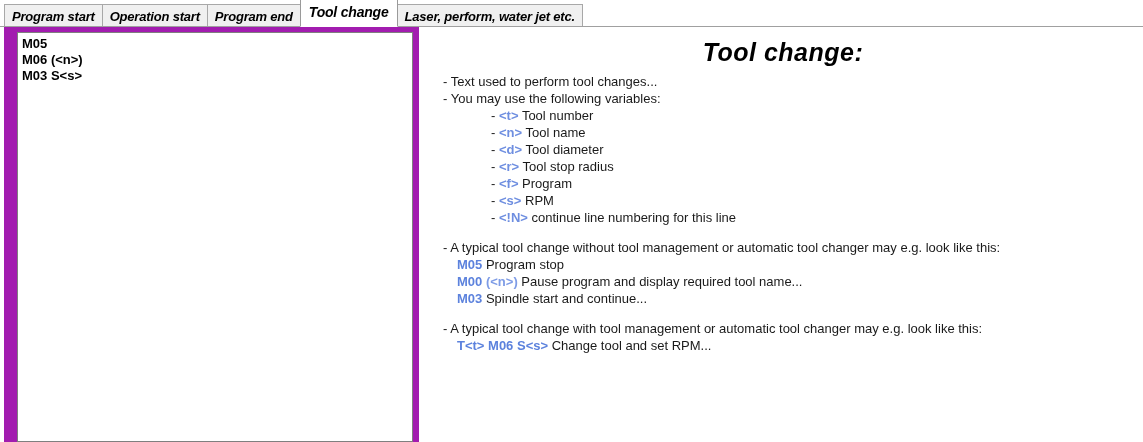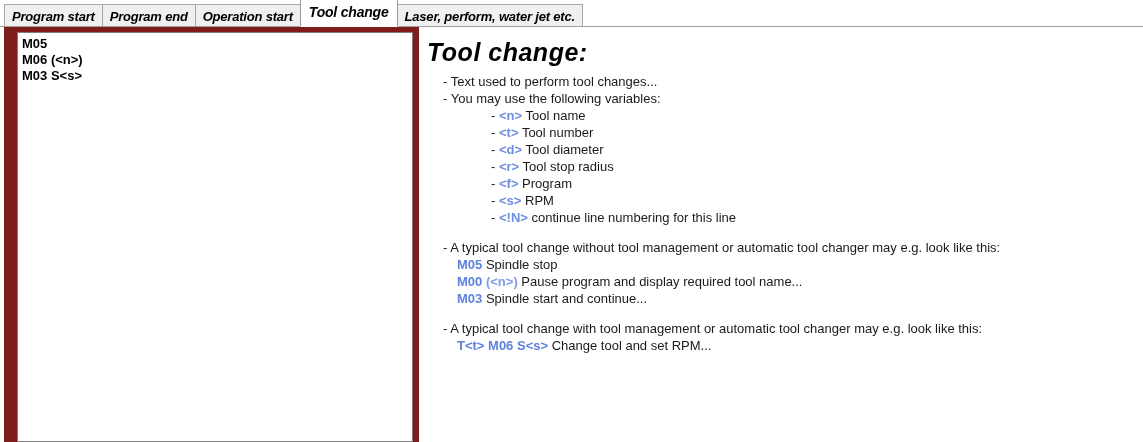--- a/index.html
+++ b/index.html
@@ -73,21 +73,21 @@
     background: #a0a0a0;
   }
 
   
   #content-area {
     position: absolute;
     left: 4px;
     top: 27px;
     width: 1135px;
     height: 415px;
-    background: #7f1d1d;
+    background: #a21caf;
     box-sizing: border-box;
   }
 
   
   #code-editor {
     position: absolute;
     left: 13px;
     top: 5px;
     width: 396px;
     height: 410px;
@@ -116,20 +116,21 @@
     background: #ffffff;
   }
   #help-title {
     font-family: "Liberation Sans", sans-serif;
     font-weight: bold;
     font-style: italic;
     font-size: 25px;
     color: #000000;
     margin: 11px 0 0 8px;
     letter-spacing: 0.5px;
+    text-align: center;
   }
   .help-body {
     margin-top: 6px;
     font-family: "Liberation Sans", sans-serif;
     font-size: 13px;
     color: #1a1a1a;
   }
   .bullet-l1 {
     margin-left: 24px;
     line-height: 17px;
@@ -161,22 +162,22 @@
     font-weight: bold;
   }
   .dash { color: #1a1a1a; }
 </style>
 </head>
 <body>
 
 <div id="tab-strip">
   <div class="tabs-row">
       <div class="tab"><span>Program start</span></div>
+      <div class="tab"><span>Operation start</span></div>
       <div class="tab"><span>Program end</span></div>
-      <div class="tab"><span>Operation start</span></div>
       <div class="tab active"><span>Tool change</span></div>
       <div class="tab"><span>Laser, perform, water jet etc.</span></div>
     </div>
   <div id="tab-underline"></div>
 </div>
 
 <div id="content-area">
 
   <div id="code-editor">
       <div class="code-line">M05</div>
@@ -187,34 +188,34 @@
   <div id="help-panel">
     <div id="help-title">Tool change:</div>
     <div class="help-body">
 
       <div>
           <div class="bullet-l1">- Text used to perform tool changes...</div>
           <div class="bullet-l1">- You may use the following variables:</div>
         </div>
 
       <div>
+          <div class="bullet-l2"><span class="dash">-</span> <span class="var">&lt;t&gt;</span>  <span>Tool number</span></div>
           <div class="bullet-l2"><span class="dash">-</span> <span class="var">&lt;n&gt;</span>  <span>Tool name</span></div>
-          <div class="bullet-l2"><span class="dash">-</span> <span class="var">&lt;t&gt;</span>  <span>Tool number</span></div>
           <div class="bullet-l2"><span class="dash">-</span> <span class="var">&lt;d&gt;</span>  <span>Tool diameter</span></div>
           <div class="bullet-l2"><span class="dash">-</span> <span class="var">&lt;r&gt;</span>  <span>Tool stop radius</span></div>
           <div class="bullet-l2"><span class="dash">-</span> <span class="var">&lt;f&gt;</span>  <span>Program</span></div>
           <div class="bullet-l2"><span class="dash">-</span> <span class="var">&lt;s&gt;</span>  <span>RPM</span></div>
           <div class="bullet-l2"><span class="dash">-</span> <span class="var">&lt;!N&gt;</span>  <span>continue line numbering for this line</span></div>
         </div>
 
       <div class="spacer"></div>
 
       <div class="bullet-l1">- A typical tool change without tool management or automatic tool changer may e.g. look like this:</div>
       <div>
-          <div class="code-l2"><span class="mcode">M05</span> <span>Spindle stop</span></div>
+          <div class="code-l2"><span class="mcode">M05</span> <span>Program stop</span></div>
           <div class="code-l2"><span class="mcode">M00</span> <span class="mcode-light">(&lt;n&gt;)</span> <span>Pause program and display required tool name...</span></div>
           <div class="code-l2"><span class="mcode">M03</span> <span>Spindle start and continue...</span></div>
         </div>
 
       <div class="spacer"></div>
 
       <div class="bullet-l1">- A typical tool change with tool management or automatic tool changer may e.g. look like this:</div>
       <div>
           <div class="code-l2"><span class="mcode">T&lt;t&gt; M06 S&lt;s&gt;</span> <span>Change tool and set RPM...</span></div>
         </div>

